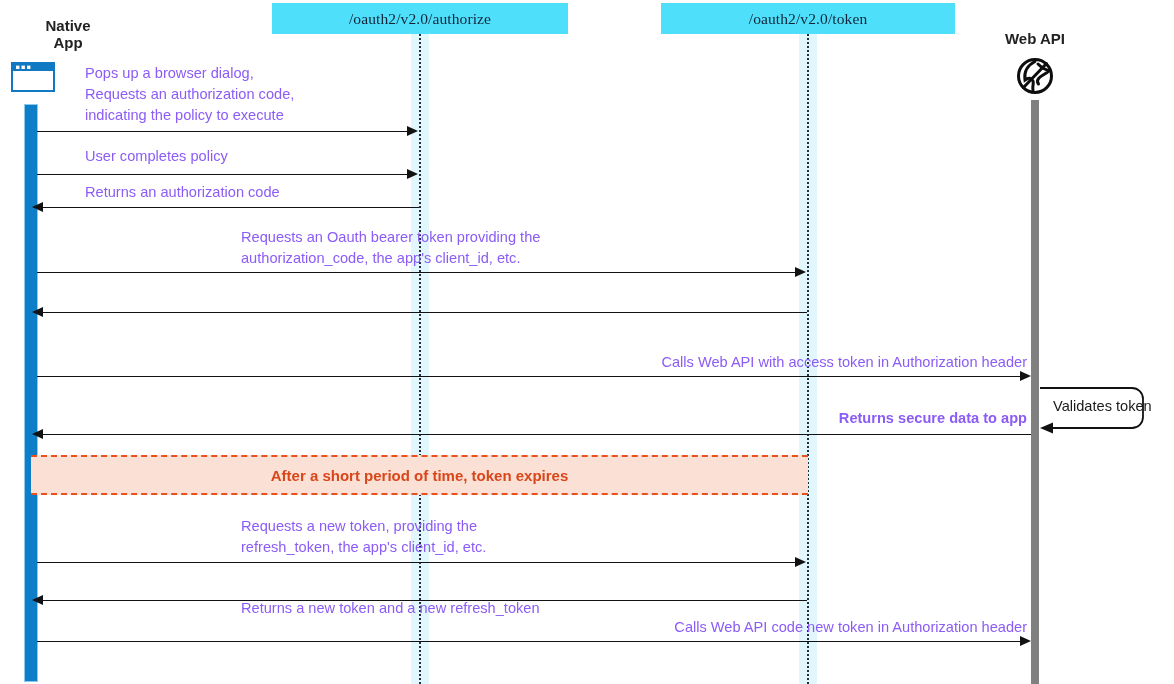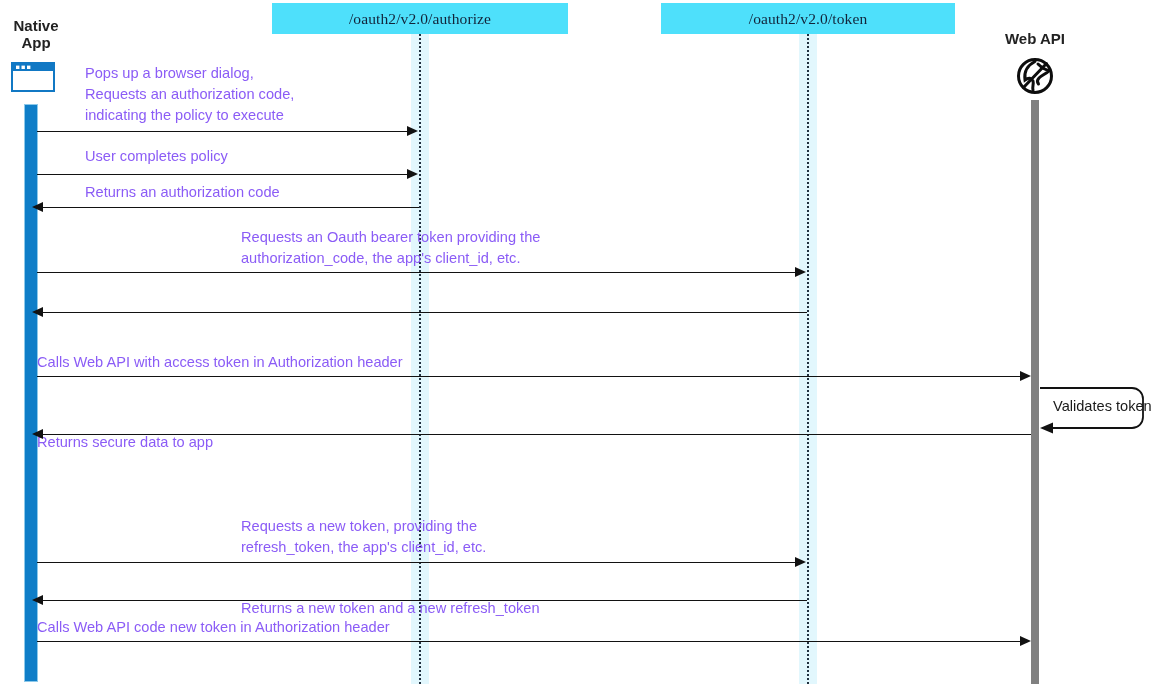--- a/index.html
+++ b/index.html
@@ -19,40 +19,40 @@
   .graybar{position:absolute;background:#808080;}
 
   
   .arrow-line{position:absolute;height:0;border-top:1.6px solid #121212;}
   .head{position:absolute;width:0;height:0;}
   .head.right{border-top:5.5px solid transparent;border-bottom:5.5px solid transparent;border-left:11px solid #121212;}
   .head.left{border-top:5.5px solid transparent;border-bottom:5.5px solid transparent;border-right:11px solid #121212;}
 
   
   .msg{position:absolute;font-size:14.6px;line-height:21px;color:#8b5cf6;white-space:pre;}
-  .msg.center{text-align:left;}
+  .msg.center{text-align:right;}
 
   
   .expiry{position:absolute;background:#fbe0d5;border-top:2.5px dashed #e8511d;border-bottom:2.5px dashed #e8511d;
           display:flex;align-items:center;justify-content:center;}
   .expiry span{font-size:15px;font-weight:bold;color:#d9461a;}
 
   
   .loop-box{position:absolute;}
   .loop-label{position:absolute;font-size:14.6px;color:#1a1a1a;white-space:pre;}
 
   
   .app-icon{position:absolute;}
 </style>
 </head>
 <body>
 
 <div id="stage">
 
-  <div class="plain-hdr" style="left:0px;top:17px;width:72px;">
+  <div class="plain-hdr" style="left:0px;top:17px;width:72px;padding-left:32px;">
     <div>Native</div>
     <div>App</div>
   </div>
 
   <div class="app-icon" style="left:11px;top:62px;">
     <svg width="44" height="30" viewBox="0 0 44 30">
       <rect x="1" y="1" width="42" height="28" fill="#ffffff" stroke="#1178c4" stroke-width="2"></rect>
       <rect x="1" y="1" width="42" height="8" fill="#1178c4"></rect>
       <rect x="5" y="3.6" width="3.4" height="3.4" fill="#ffffff"></rect>
       <rect x="10.5" y="3.6" width="3.4" height="3.4" fill="#ffffff"></rect>
@@ -84,20 +84,23 @@
   <div class="bluebar" style="left:25px;top:105px;width:12px;height:576px;"></div>
 
   <div class="band" style="left:411px;top:34px;width:18px;height:650px;"></div>
   <div class="dotline" style="left:419px;top:34px;height:650px;"></div>
 
   <div class="band" style="left:799px;top:34px;width:18px;height:650px;"></div>
   <div class="dotline" style="left:807px;top:34px;height:650px;"></div>
 
   <div class="graybar" style="left:1031px;top:100px;width:8px;height:584px;"></div>
 
+  <div class="expiry" style="left:31px;top:455px;width:777px;height:36px;">
+    <span>After a short period of time, token expires</span>
+  </div>
 
   <div class="msg" style="left:85px;top:63px;">Pops up a browser dialog,
 Requests an authorization code,
 indicating the policy to execute</div>
   <div class="arrow-line" style="left:37px;top:131px;width:376px;"></div>
   <div class="head right" style="left:407px;top:126px;"></div>
 
   <div class="msg" style="left:85px;top:146px;">User completes policy</div>
   <div class="arrow-line" style="left:37px;top:174px;width:376px;"></div>
   <div class="head right" style="left:407px;top:169px;"></div>
@@ -111,21 +114,21 @@
   <div class="arrow-line" style="left:37px;top:272px;width:764px;"></div>
   <div class="head right" style="left:795px;top:267px;"></div>
 
   <div class="arrow-line" style="left:37px;top:312px;width:770px;"></div>
   <div class="head left" style="left:32px;top:307px;"></div>
 
   <div class="msg center" style="left:37px;top:352px;width:990px;">Calls Web API with access token in Authorization header</div>
   <div class="arrow-line" style="left:37px;top:376px;width:989px;"></div>
   <div class="head right" style="left:1020px;top:371px;"></div>
 
-  <div class="msg center" style="left:37px;top:432px;width:990px;">Returns secure data to app</div>
+  <div class="msg center" style="left:37px;top:408px;width:990px;font-weight:bold;">Returns secure data to app</div>
   <div class="arrow-line" style="left:37px;top:434px;width:994px;"></div>
   <div class="head left" style="left:32px;top:429px;"></div>
 
   <div class="loop-box" style="left:1035px;top:382px;">
     <svg width="139" height="56" viewBox="0 0 139 56">
       <path d="M5 6 H97 A11 11 0 0 1 108 17 V35 A11 11 0 0 1 97 46 H18" fill="none" stroke="#121212" stroke-width="1.8"></path>
       <polygon points="18,40.5 18,51.5 5,46" fill="#121212"></polygon>
     </svg>
   </div>
   <div class="loop-label" style="left:1053px;top:398px;">Validates token</div>

